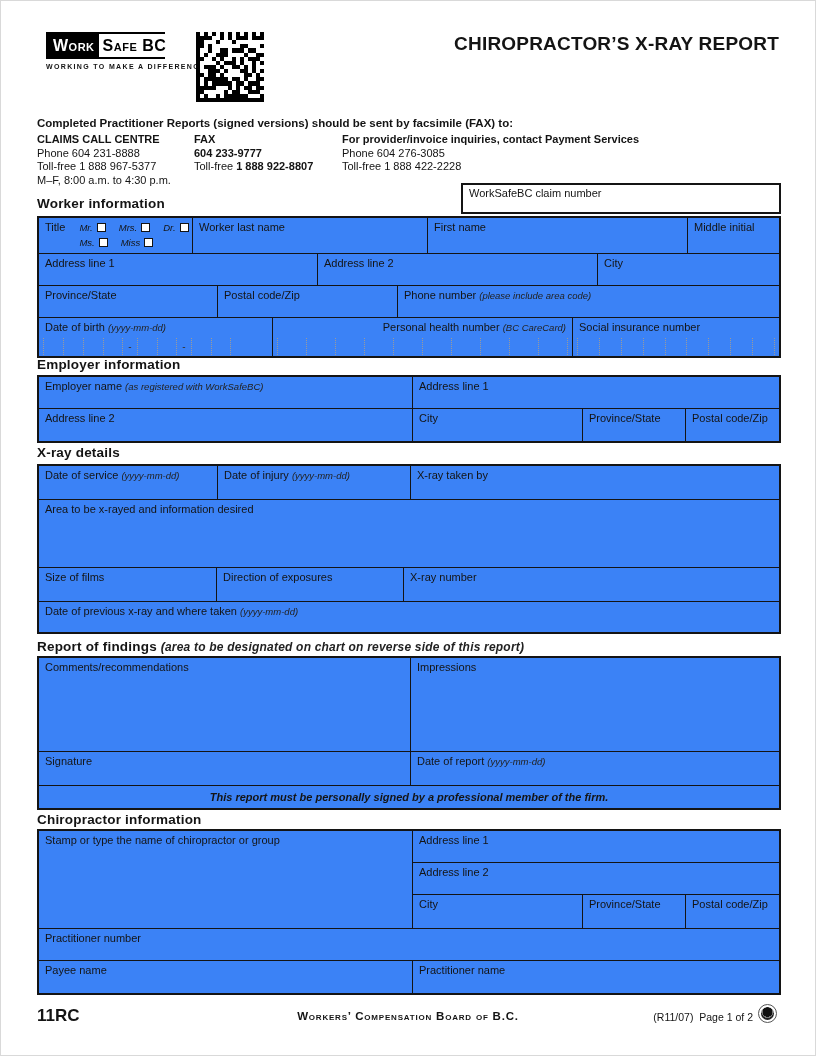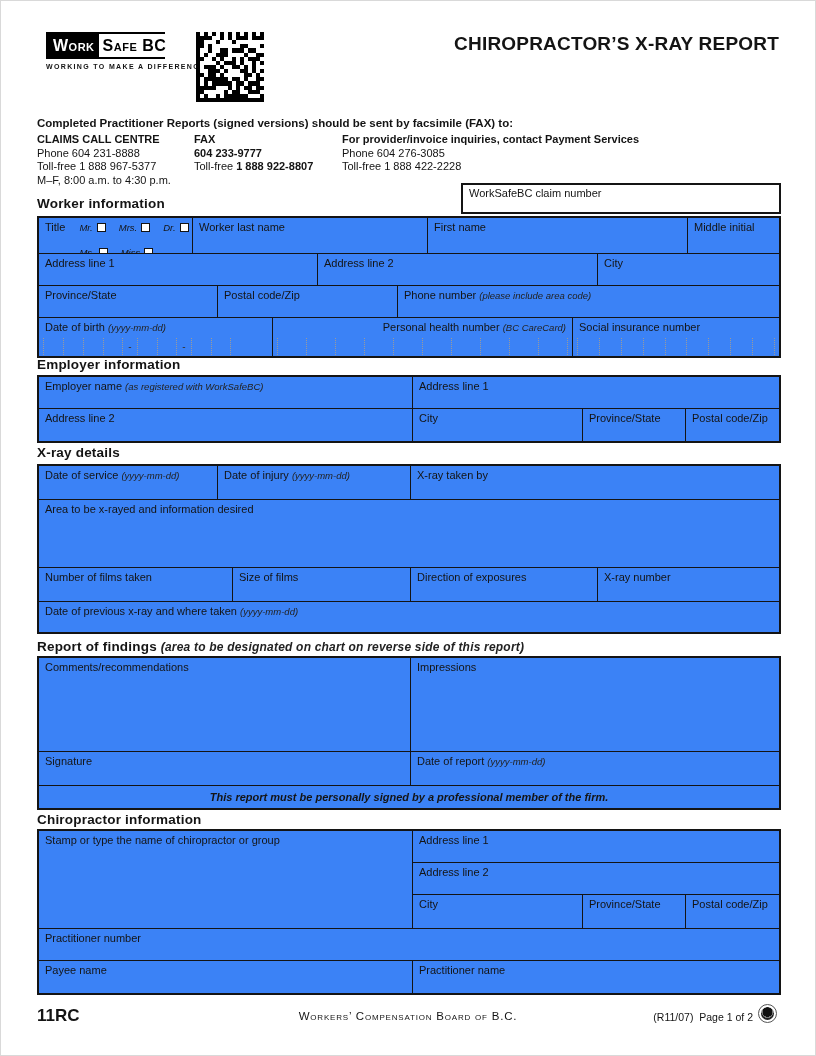--- a/index.html
+++ b/index.html
@@ -35,21 +35,21 @@
   .tbl { border:2px solid #141414; display:flex; flex-direction:column; background:#3b82f6; }
   .row { display:flex; border-bottom:1px solid #141414; min-height:0; }
   .row:last-child { border-bottom:none; }
   .cell { border-right:1px solid #141414; padding:3px 6px; font-size:11px; position:relative; overflow:hidden; }
   .cell:last-child { border-right:none; flex:1; }
   .note { font-style:italic; font-size:9.5px; color:#222; }
   .lbl { white-space:nowrap; }
 
   
   .titlecell { display:flex; gap:14px; }
-  .cbgrid { display:flex; flex-direction:column; gap:14px; padding-top:1px; }
+  .cbgrid { display:flex; flex-direction:column; gap:4px; padding-top:1px; }
   .cbrow { display:flex; gap:13px; }
   .cbitem { display:flex; align-items:center; gap:4px; font-size:9.5px; font-style:italic; }
   .cb { width:9px; height:9px; border:1.5px solid #141414; background:#fff; flex:none; }
 
   
   .comb { position:absolute; left:4px; right:4px; bottom:1px; height:17px; display:flex; align-items:stretch; }
   .comb .c { border-left:1px dotted #9a9a9a; }
   .comb .c.endr { border-right:1px dotted #9a9a9a; }
   .comb .dash { width:14px; text-align:center; font-size:10px; line-height:17px; color:#333; }
   .comb .fx { flex:1; }
@@ -59,21 +59,21 @@
   .notice { font-size:11px; font-weight:bold; font-style:italic; text-align:center; width:100%; }
 
   
   .rcol { flex:1; display:flex; flex-direction:column; }
   .rrow { display:flex; border-bottom:1px solid #141414; }
   .rrow:last-child { border-bottom:none; flex:1; }
   .rrow .cell:first-child { border-left:none; }
 
   
   .formcode { left:36px; top:1005px; font-size:17px; font-weight:bold; }
-  .footorg { left:0; right:0; top:1009px; text-align:center; font-size:11.5px; font-weight:normal; font-variant:small-caps; letter-spacing:.8px; }
+  .footorg { left:0; right:0; top:1009px; text-align:center; font-size:11.5px; font-weight:bold; font-variant:small-caps; letter-spacing:.8px; }
   .footright { right:62px; top:1010px; font-size:10.5px; }
   .seal { right:38px; top:1003px; width:19px; height:19px; border-radius:50%; border:1px solid #555; }
   .seal::before { content:''; position:absolute; inset:2px; border-radius:50%;
      background:radial-gradient(circle at 50% 38%, #111 0 46%, #777 47% 58%, #222 59%); }
 </style>
 </head>
 <body>
 
 <div class="page">
 
@@ -391,21 +391,20 @@
   <div class="abs tbl" style="left:36px; top:463px; width:744px;">
     <div class="row" style="height:34px;">
       <div class="cell" style="width:179px;"><span class="lbl">Date of service </span><span class="note">(yyyy-mm-dd)</span></div>
       <div class="cell" style="width:193px;"><span class="lbl">Date of injury </span><span class="note">(yyyy-mm-dd)</span></div>
       <div class="cell"><span class="lbl">X-ray taken by</span></div>
     </div>
     <div class="row" style="height:68px;">
       <div class="cell"><span class="lbl">Area to be x-rayed and information desired</span></div>
     </div>
     <div class="row" style="height:34px;">
-      <div class="cell" style="width:194px;"><span class="lbl">Number of films taken</span></div>
       <div class="cell" style="width:178px;"><span class="lbl">Size of films</span></div>
       <div class="cell" style="width:187px;"><span class="lbl">Direction of exposures</span></div>
       <div class="cell"><span class="lbl">X-ray number</span></div>
     </div>
     <div class="row" style="height:30px;">
       <div class="cell"><span class="lbl">Date of previous x-ray and where taken </span><span class="note">(yyyy-mm-dd)</span></div>
     </div>
   </div>
 
   <div class="abs sechead" style="top:638px;">

